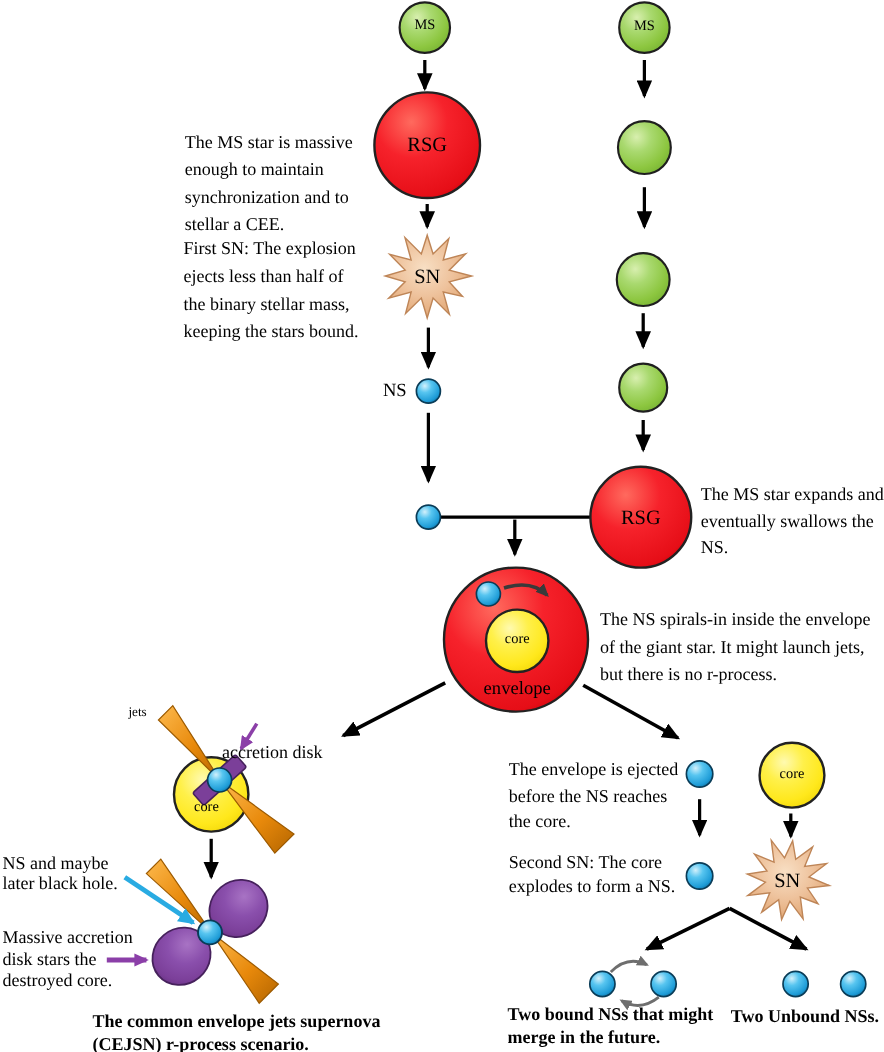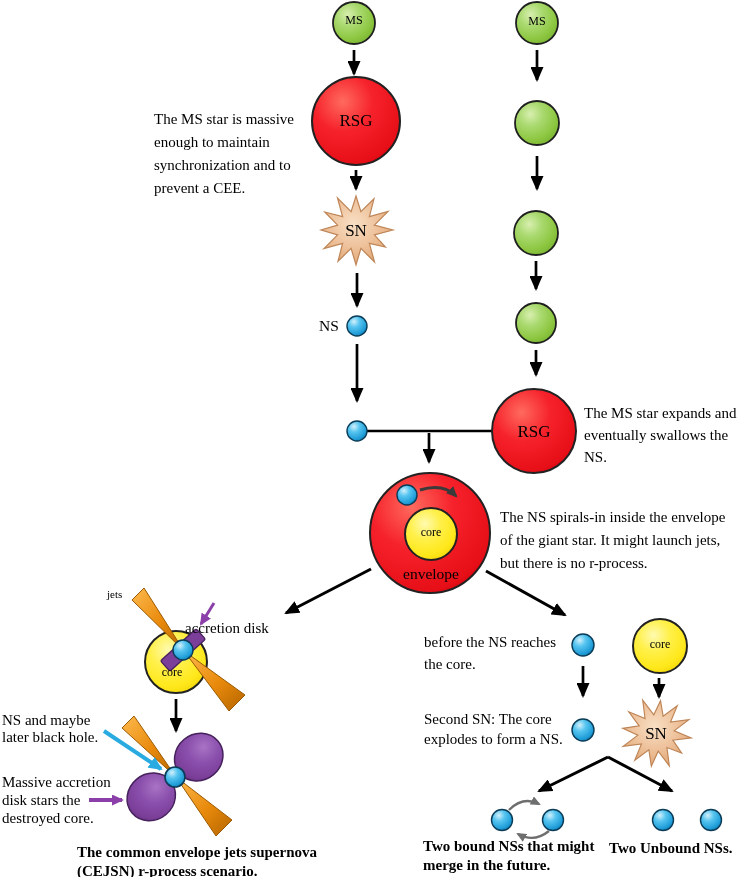--- a/index.html
+++ b/index.html
@@ -163,23 +163,29 @@
 <div class="lbl" style="left:107px;top:588px;font-size:11px;">jets</div>
 <div class="lbl" style="left:185px;top:620px;font-size:15px;">accretion disk</div>
 <div class="lbl" style="left:142px;top:665px;width:60px;">core</div>
 <div class="lbl" style="left:630px;top:637px;width:60px;">core</div>
 <div class="lbl" style="left:636px;top:724px;width:40px;font-size:17px;">SN</div>
 
 <div class="txt" style="left:154px;top:88px;line-height:23px;margin-top:20px;">
   <div class="tl">The MS star is massive</div>
   <div class="tl">enough to maintain</div>
   <div class="tl">synchronization and to</div>
-  <div class="tl">prevent a CEE.</div>
-</div>
-
+  <div class="tl">stellar a CEE.</div>
+</div>
+
+<div class="txt" style="left:153px;top:197px;line-height:23px;">
+  <div class="tl">First SN: The explosion</div>
+  <div class="tl">ejects less than half of</div>
+  <div class="tl">the binary stellar mass,</div>
+  <div class="tl">keeping the stars bound.</div>
+</div>
 
 <div class="txt" style="left:584px;top:402px;line-height:22px;">
   <div class="tl">The MS star expands and</div>
   <div class="tl">eventually swallows the</div>
   <div class="tl">NS.</div>
 </div>
 
 <div class="txt" style="left:500px;top:506px;line-height:23px;">
   <div class="tl">The NS spirals-in inside the envelope</div>
   <div class="tl">of the giant star. It might launch jets,</div>
@@ -196,20 +202,21 @@
   <div class="tl">disk stars the</div>
   <div class="tl">destroyed core.</div>
 </div>
 
 <div class="txt bold" style="left:77px;top:843px;line-height:19px;">
   <div class="tl">The common envelope jets supernova</div>
   <div class="tl">(CEJSN) r-process scenario.</div>
 </div>
 
 <div class="txt" style="left:424px;top:632px;line-height:21.5px;">
+  <div class="tl">The envelope is ejected</div>
   <div class="tl">before the NS reaches</div>
   <div class="tl">the core.</div>
 </div>
 
 <div class="txt" style="left:424px;top:709px;line-height:20px;">
   <div class="tl">Second SN: The core</div>
   <div class="tl">explodes to form a NS.</div>
 </div>
 
 <div class="txt bold" style="left:423px;top:837px;line-height:19px;">

